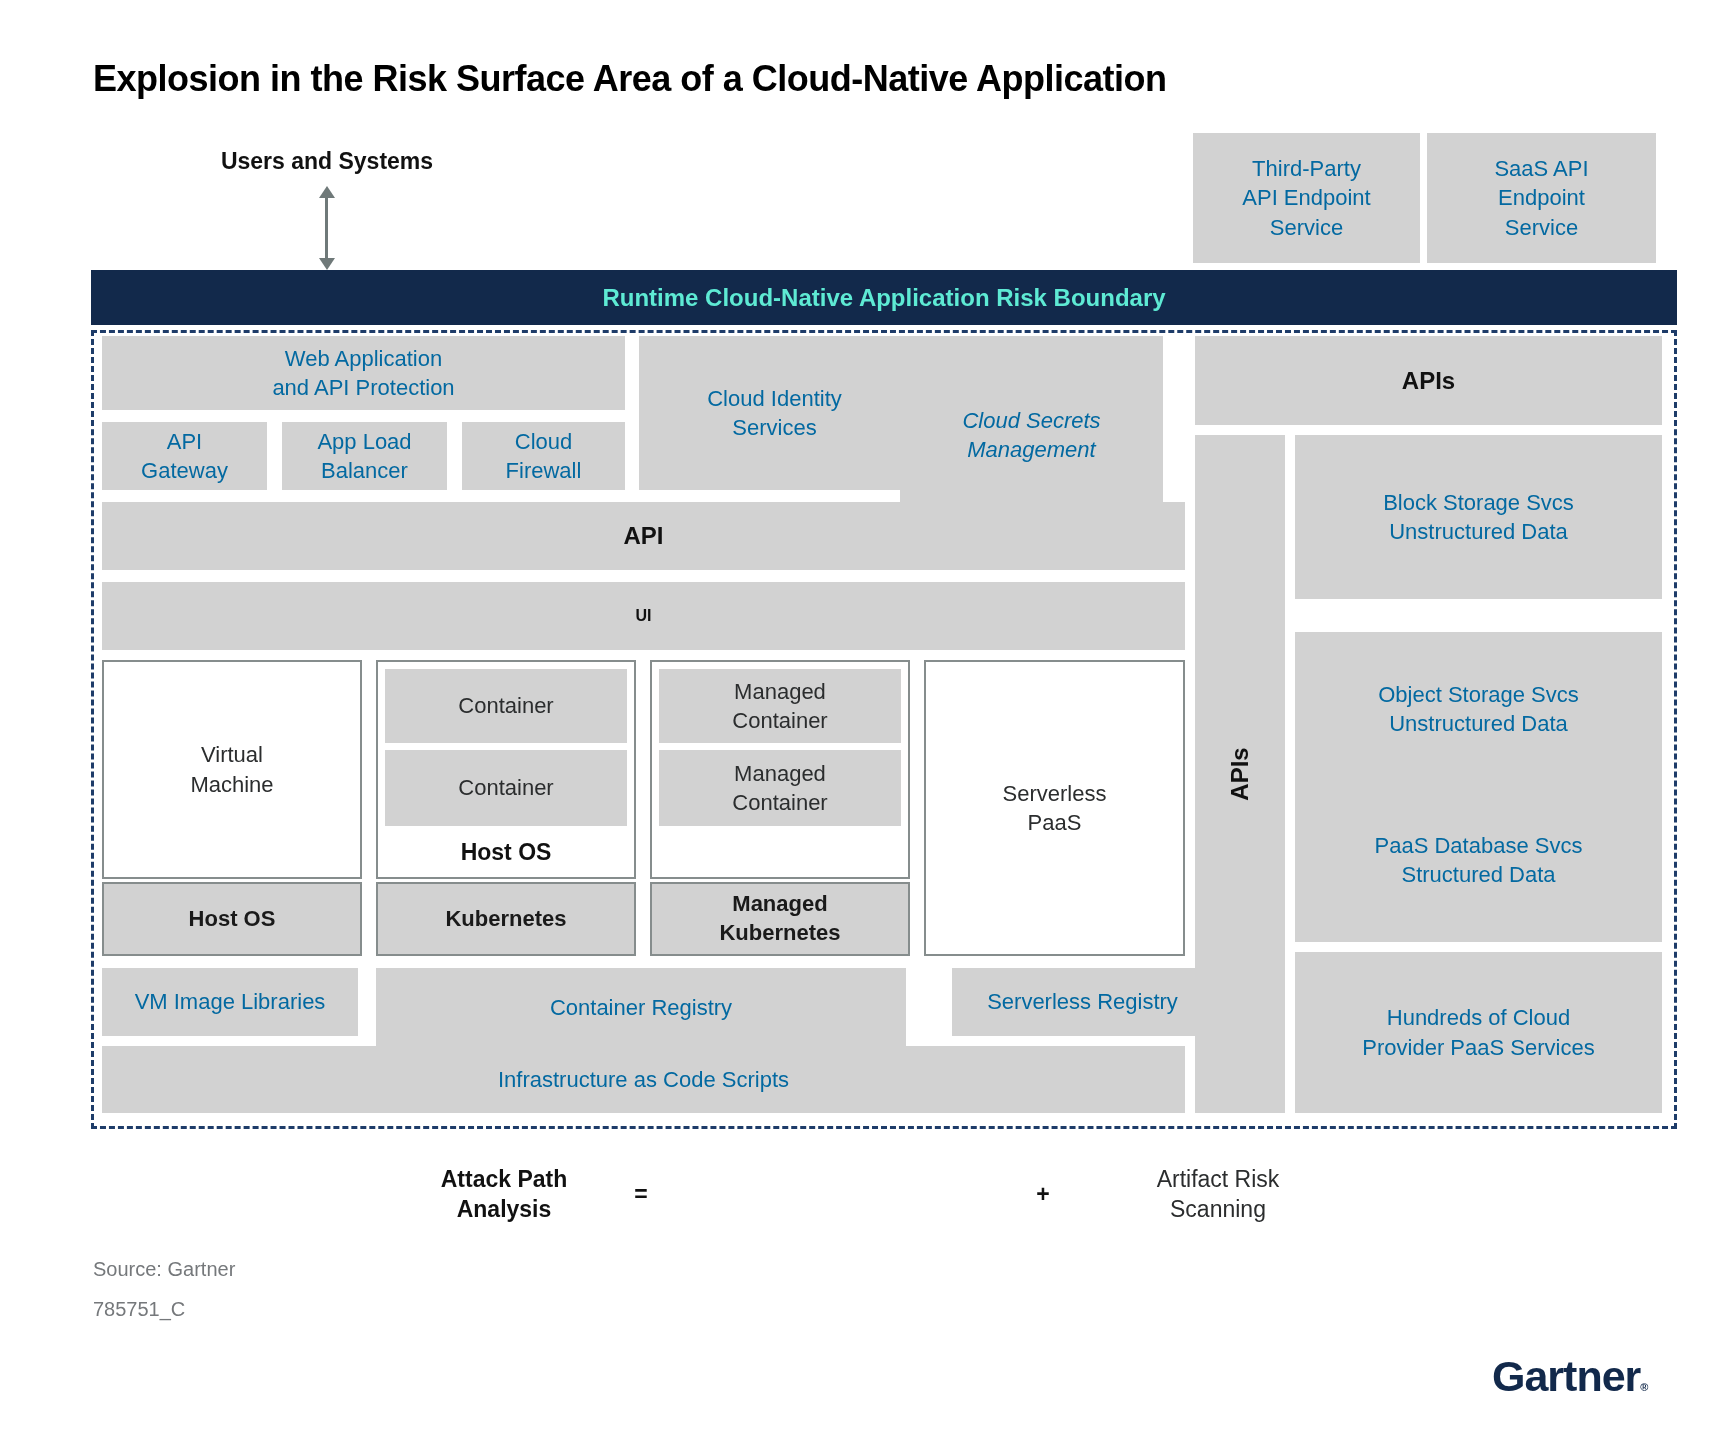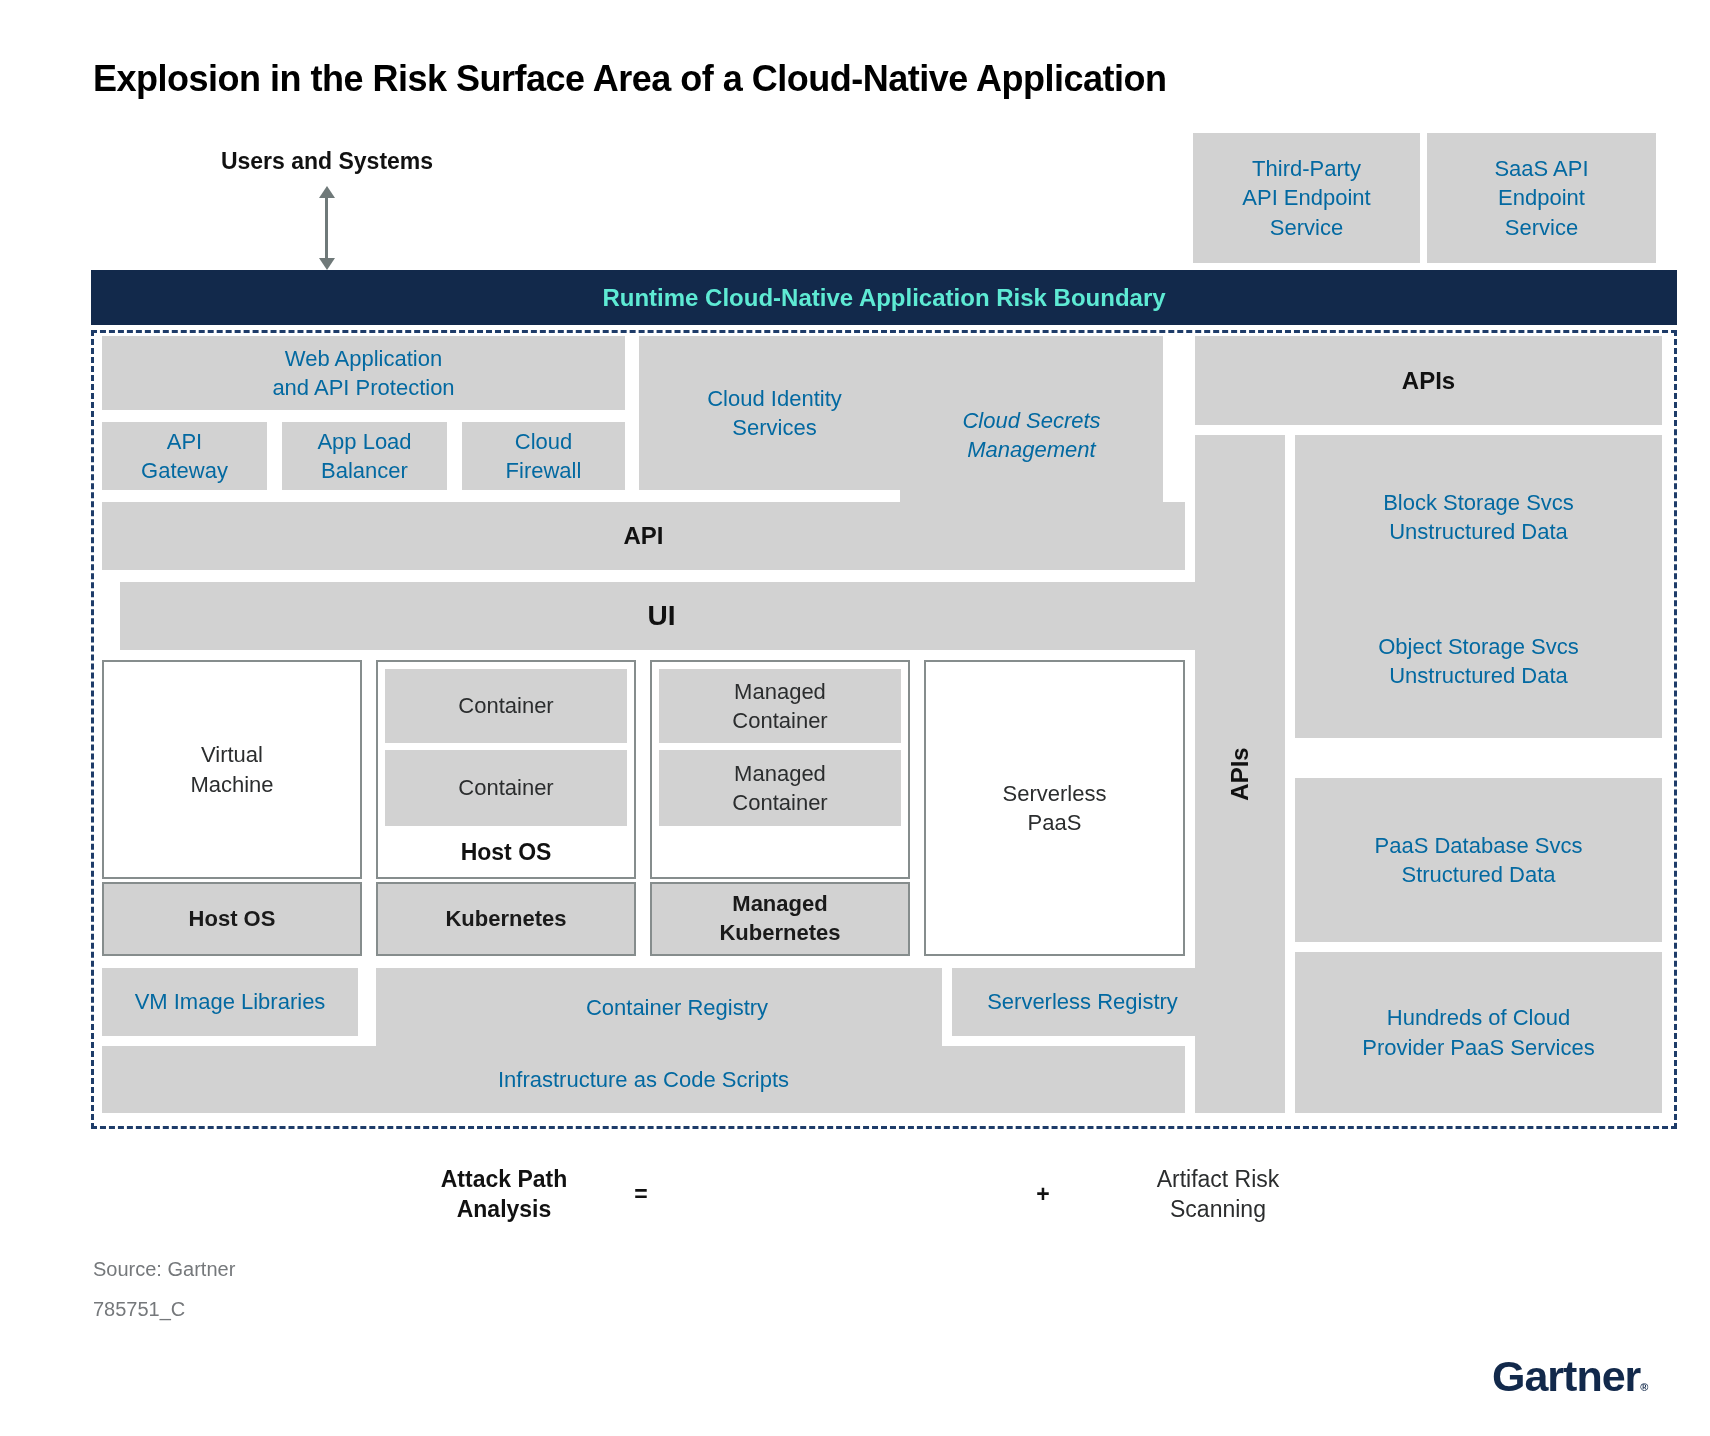--- a/index.html
+++ b/index.html
@@ -96,21 +96,21 @@
 Firewall</span>
   </div>
   <div class="gbox" style="left:282px;top:422px;width:165px;height:68px;">
     <span class="pre">App Load
 Balancer</span>
   </div>
 
   <div class="gbox bold" style="left:102px;top:502px;width:1083px;height:68px;font-size:24px;">
     <span>API</span>
   </div>
-  <div class="gbox bold" style="left:120px;top:582px;width:1083px;height:68px;font-size:28px;">
+  <div class="gbox bold" style="left:102px;top:582px;width:1083px;height:68px;font-size:16px;">
     <span>UI</span>
   </div>
 
   <div class="wbox" style="left:102px;top:660px;width:256px;height:215px;">
     <span class="pre">Virtual
 Machine</span>
   </div>
   <div class="gbox-bordered" style="left:102px;top:882px;width:256px;height:70px;">
     <span>Host OS</span>
   </div>
@@ -146,40 +146,40 @@
   </div>
 
   <div class="wbox" style="left:924px;top:660px;width:257px;height:292px;">
     <span class="pre">Serverless
 PaaS</span>
   </div>
 
   <div class="gbox" style="left:102px;top:968px;width:256px;height:68px;">
     <span>VM Image Libraries</span>
   </div>
-  <div class="gbox" style="left:376px;top:968px;width:530px;height:80px;padding-left:36px;">
+  <div class="gbox" style="left:376px;top:968px;width:530px;height:80px;">
     <span>Container Registry</span>
   </div>
   <div class="gbox" style="left:952px;top:968px;width:261px;height:68px;">
     <span>Serverless Registry</span>
   </div>
 
   <div class="gbox" style="left:102px;top:1046px;width:1083px;height:67px;">
     <span>Infrastructure as Code Scripts</span>
   </div>
 
   <div class="vrail">
     <span>APIs</span>
   </div>
 
   <div class="gbox" style="left:1295px;top:435px;width:367px;height:164px;">
     <span class="pre">Block Storage Svcs
 Unstructured Data</span>
   </div>
-  <div class="gbox" style="left:1295px;top:584px;width:367px;height:154px;">
+  <div class="gbox" style="left:1295px;top:632px;width:367px;height:154px;">
     <span class="pre">Object Storage Svcs
 Unstructured Data</span>
   </div>
   <div class="gbox" style="left:1295px;top:778px;width:367px;height:164px;">
     <span class="pre">PaaS Database Svcs
 Structured Data</span>
   </div>
   <div class="gbox" style="left:1295px;top:952px;width:367px;height:161px;">
     <span class="pre">Hundreds of Cloud
 Provider PaaS Services</span>

